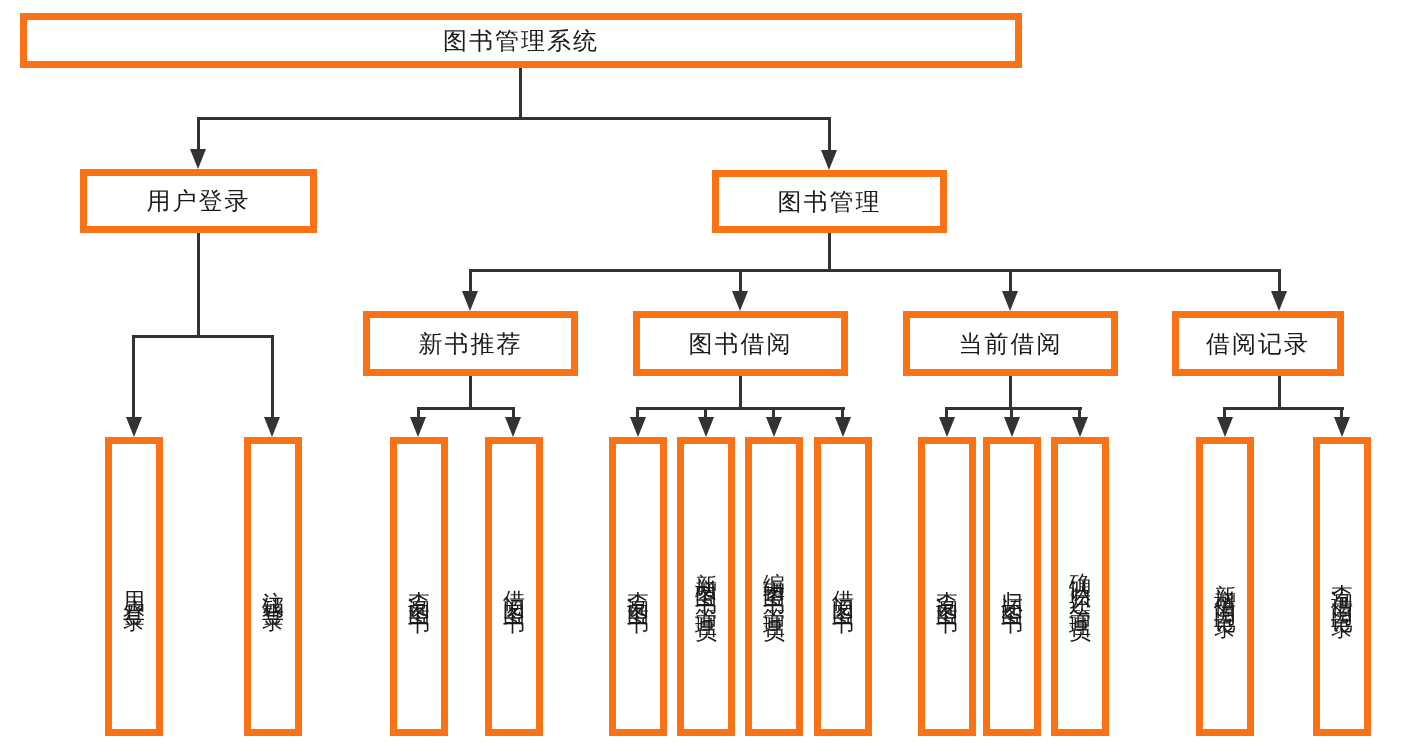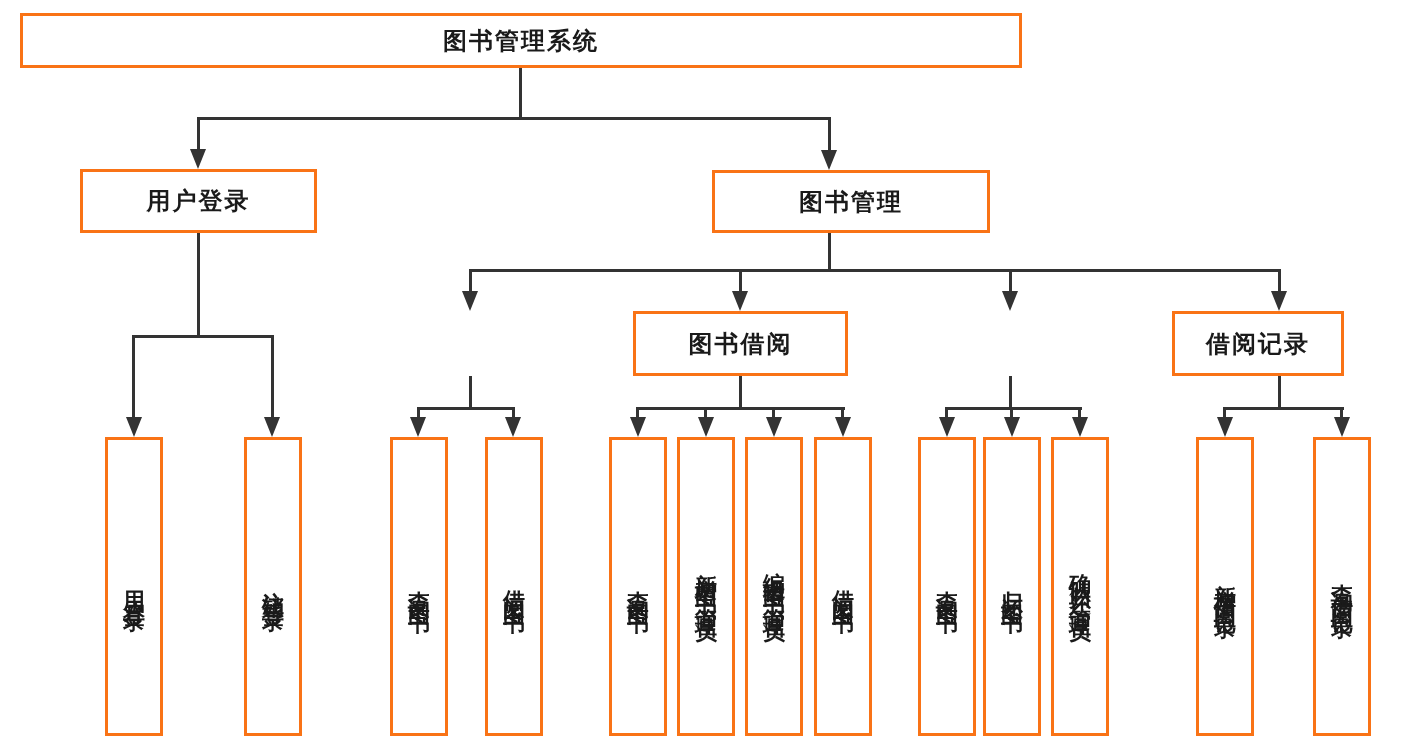--- a/index.html
+++ b/index.html
@@ -8,26 +8,25 @@
     width: 1405px;
     height: 747px;
     background: #ffffff;
     font-family: "Liberation Sans", sans-serif;
     overflow: hidden;
   }
   .node {
     position: absolute;
     box-sizing: border-box;
     background: #ffffff;
-    border: 3px solid #f97316;
+    border: 7px solid #f97316;
     display: flex;
     align-items: center;
     justify-content: center;
     color: #1a1a1a;
-    font-weight: bold;
   }
   .hlabel { font-size: 24px; letter-spacing: 2px; white-space: nowrap; }
   .leaf   { font-size: 22px; }
   .vtext {
     writing-mode: vertical-rl;
     text-orientation: mixed;
     letter-spacing: 7px;
     line-height: 1.1;
     white-space: nowrap;
   }
@@ -62,21 +61,21 @@
   <div class="line" style="left:519px; top:68px; width:3px; height:50px;"></div>
   <div class="line" style="left:197px; top:117px; width:634px; height:3px;"></div>
   <div class="line" style="left:197px; top:118px; width:3px; height:32px;"></div>
   <div class="arrow" style="left:190px; top:149px;"></div>
   <div class="line" style="left:828px; top:118px; width:3px; height:34px;"></div>
   <div class="arrow" style="left:821px; top:150px;"></div>
 
   <div class="node hlabel" style="left:80px; top:169px; width:237px; height:64px;">
     <span>用户登录</span>
   </div>
-  <div class="node hlabel" style="left:712px; top:170px; width:278px; height:63px;">
+  <div class="node hlabel" style="left:712px; top:170px; width:235px; height:63px;">
     <span>图书管理</span>
   </div>
 
   <div class="line" style="left:197px; top:233px; width:3px; height:103px;"></div>
   <div class="line" style="left:132px; top:335px; width:142px; height:3px;"></div>
   <div class="line" style="left:132px; top:335px; width:3px; height:84px;"></div>
   <div class="arrow" style="left:126px; top:417px;"></div>
   <div class="line" style="left:271px; top:335px; width:3px; height:84px;"></div>
   <div class="arrow" style="left:264px; top:417px;"></div>
 
@@ -84,22 +83,28 @@
   <div class="line" style="left:469px; top:269px; width:812px; height:3px;"></div>
   <div class="line" style="left:469px; top:270px; width:3px; height:23px;"></div>
   <div class="arrow" style="left:462px; top:291px;"></div>
   <div class="line" style="left:739px; top:270px; width:3px; height:23px;"></div>
   <div class="arrow" style="left:732px; top:291px;"></div>
   <div class="line" style="left:1009px; top:270px; width:3px; height:23px;"></div>
   <div class="arrow" style="left:1002px; top:291px;"></div>
   <div class="line" style="left:1278px; top:270px; width:3px; height:23px;"></div>
   <div class="arrow" style="left:1271px; top:291px;"></div>
 
+  <div class="node hlabel" style="left:363px; top:311px; width:215px; height:65px;">
+    <span>新书推荐</span>
+  </div>
   <div class="node hlabel" style="left:633px; top:311px; width:215px; height:65px;text-align:right;">
     <span>图书借阅</span>
+  </div>
+  <div class="node hlabel" style="left:903px; top:311px; width:215px; height:65px;">
+    <span>当前借阅</span>
   </div>
   <div class="node hlabel" style="left:1172px; top:311px; width:172px; height:65px;">
     <span>借阅记录</span>
   </div>
 
   <div class="line" style="left:469px; top:376px; width:3px; height:33px;"></div>
   <div class="line" style="left:739px; top:376px; width:3px; height:33px;"></div>
   <div class="line" style="left:1009px; top:376px; width:3px; height:33px;"></div>
   <div class="line" style="left:1278px; top:376px; width:3px; height:33px;"></div>
 

